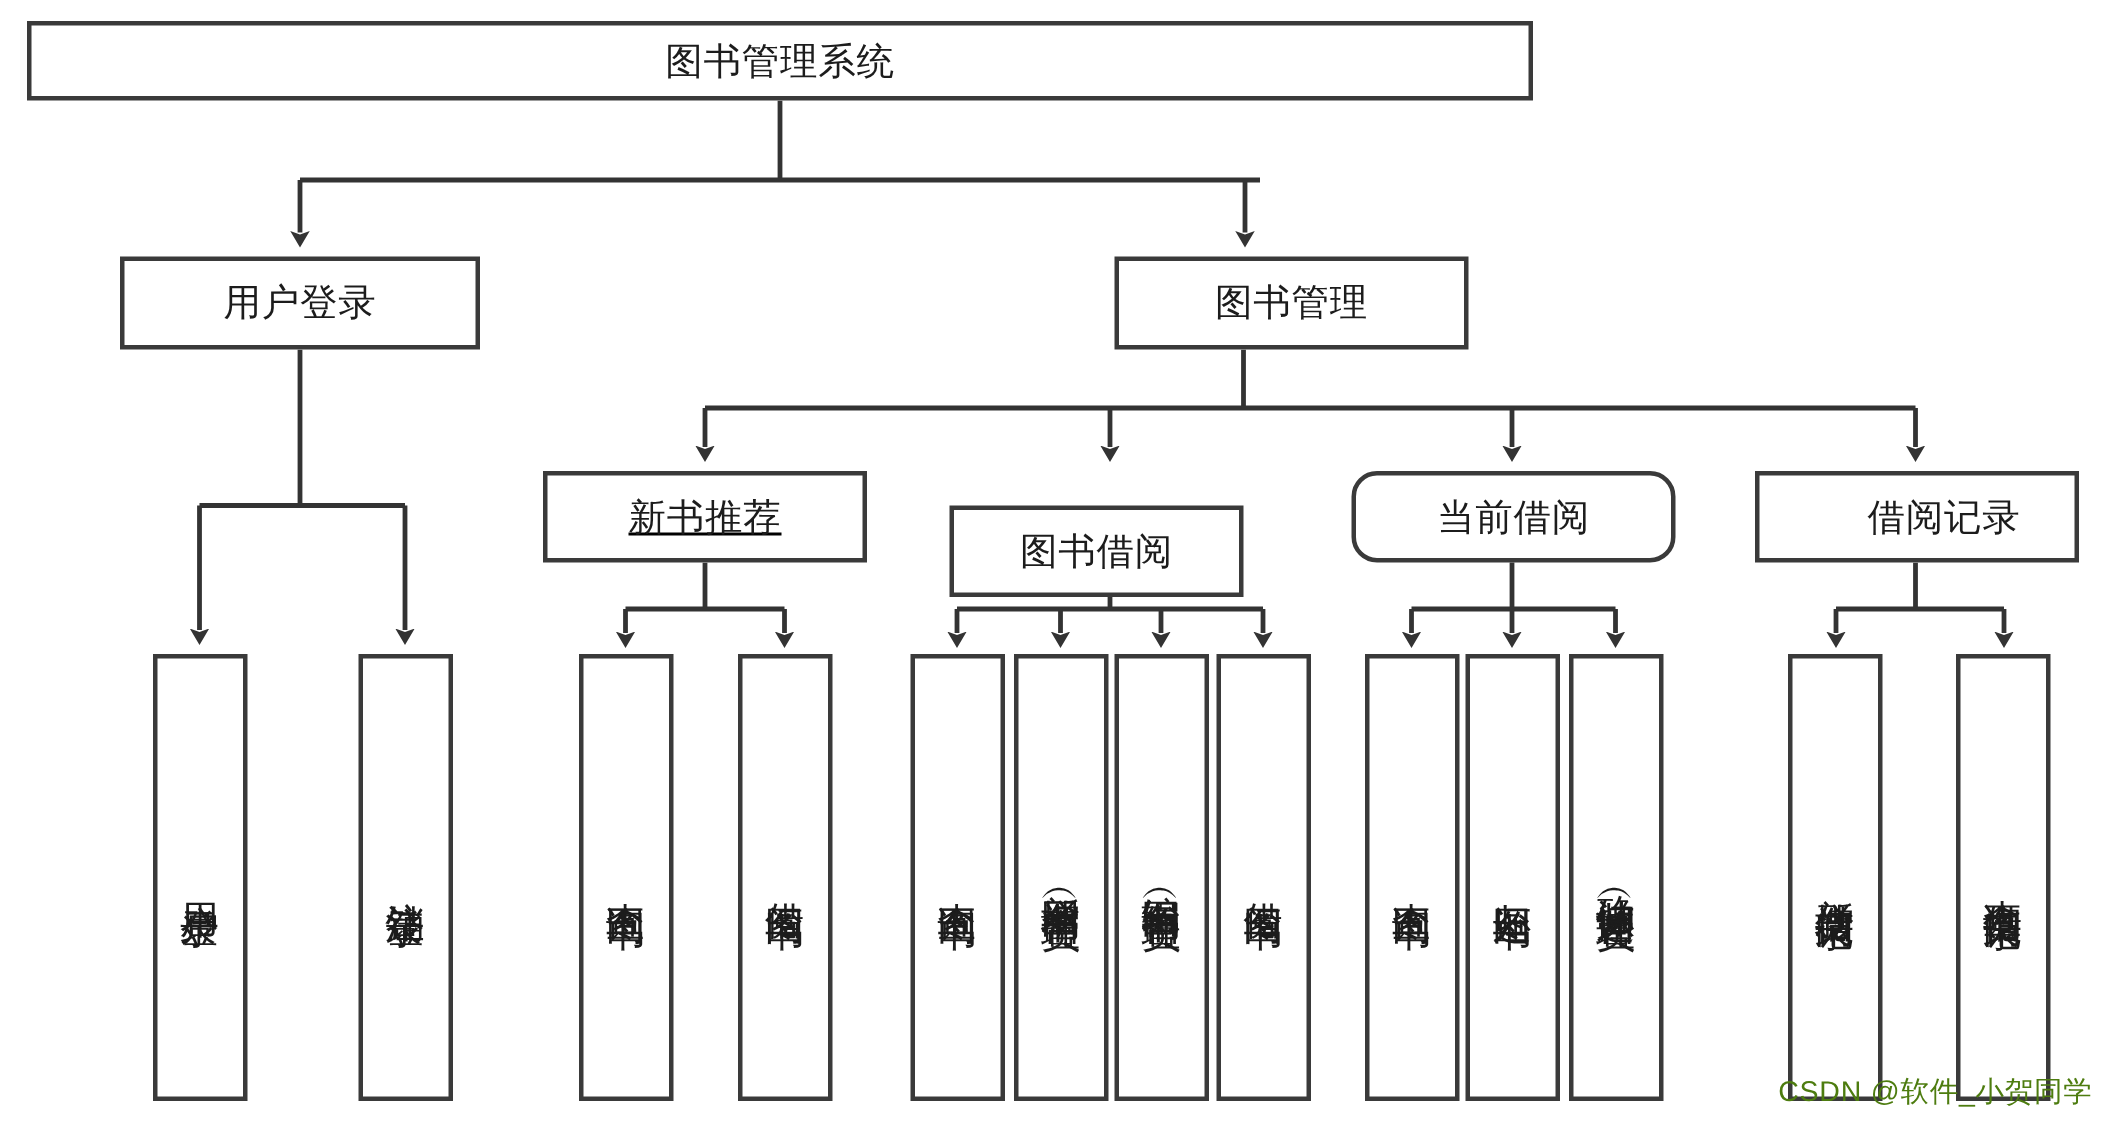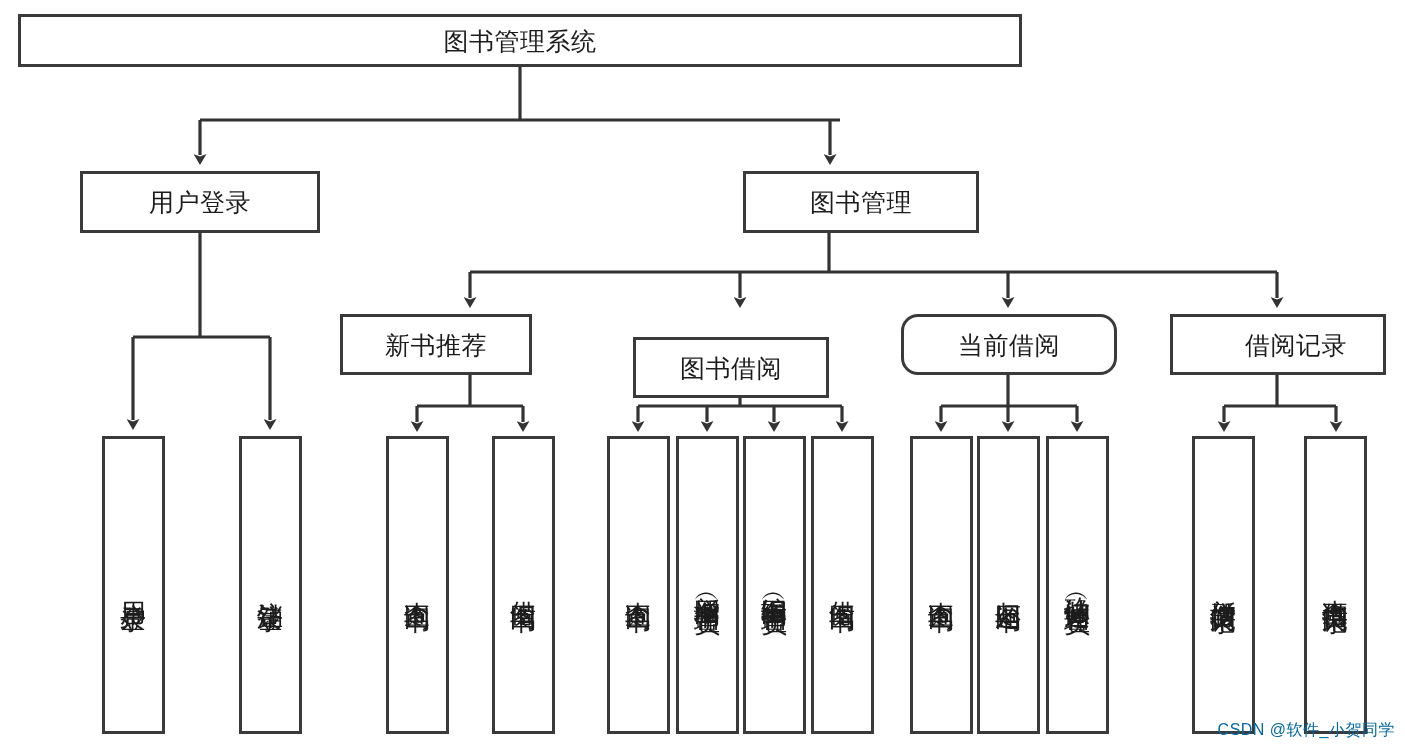--- a/index.html
+++ b/index.html
@@ -49,22 +49,22 @@
     letter-spacing: 2px;
     line-height: 1.0;
     white-space: normal;
     max-height: 100%;
   }
   .node-box.root .node-label { font-size: 25px; }
   .watermark {
     position: absolute;
     right: 10px;
     bottom: 6px;
-    font-size: 16px;
-    color: #0369a1;
+    font-size: 19px;
+    color: #4d7c0f;
     letter-spacing: 0.5px;
     white-space: nowrap;
     pointer-events: none;
   }
 </style>
 </head>
 <body>
 
 <div id="canvas">
 
@@ -123,21 +123,21 @@
     <span class="node-label">图书管理系统</span>
   </div>
 
   <div class="node-box" style="left:80px; top:171px; width:240px; height:62px;">
     <span class="node-label">用户登录</span>
   </div>
   <div class="node-box" style="left:711px; top:171px; width:236px; height:62px;margin-left:32px;">
     <span class="node-label">图书管理</span>
   </div>
 
-  <div class="node-box" style="left:340px; top:314px; width:192px; height:61px;">
+  <div class="node-box" style="left:362px; top:314px; width:216px; height:61px;text-decoration:underline;">
     <span class="node-label">新书推荐</span>
   </div>
   <div class="node-box" style="left:633px; top:314px; width:196px; height:61px;margin-top:23px;">
     <span class="node-label">图书借阅</span>
   </div>
   <div class="node-box" style="left:901px; top:314px; width:216px; height:61px;border-radius:17px;">
     <span class="node-label">当前借阅</span>
   </div>
   <div class="node-box" style="left:1170px; top:314px; width:216px; height:61px;padding-left:36px;">
     <span class="node-label">借阅记录</span>

